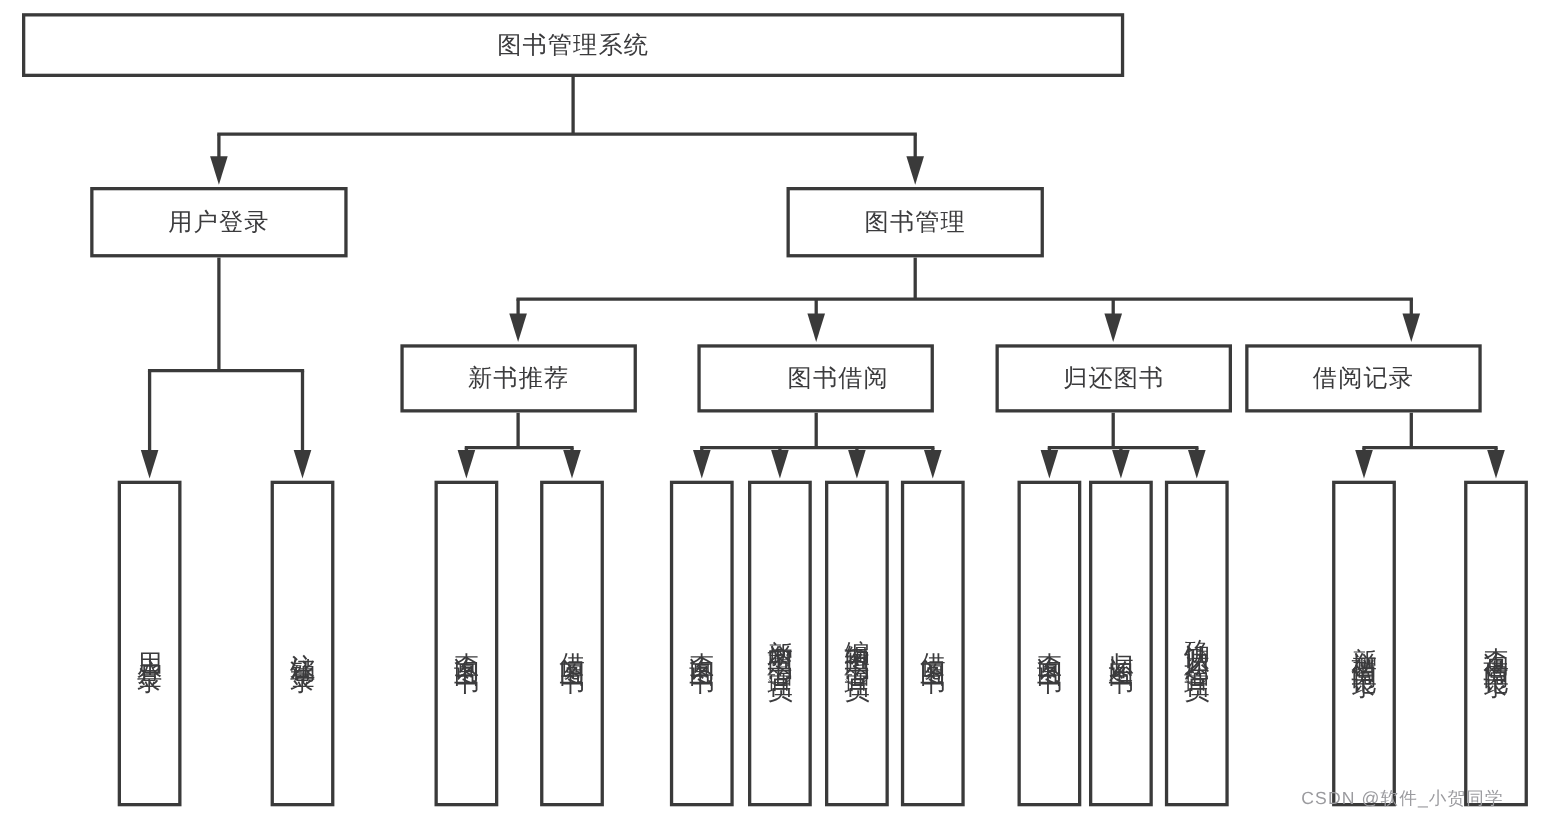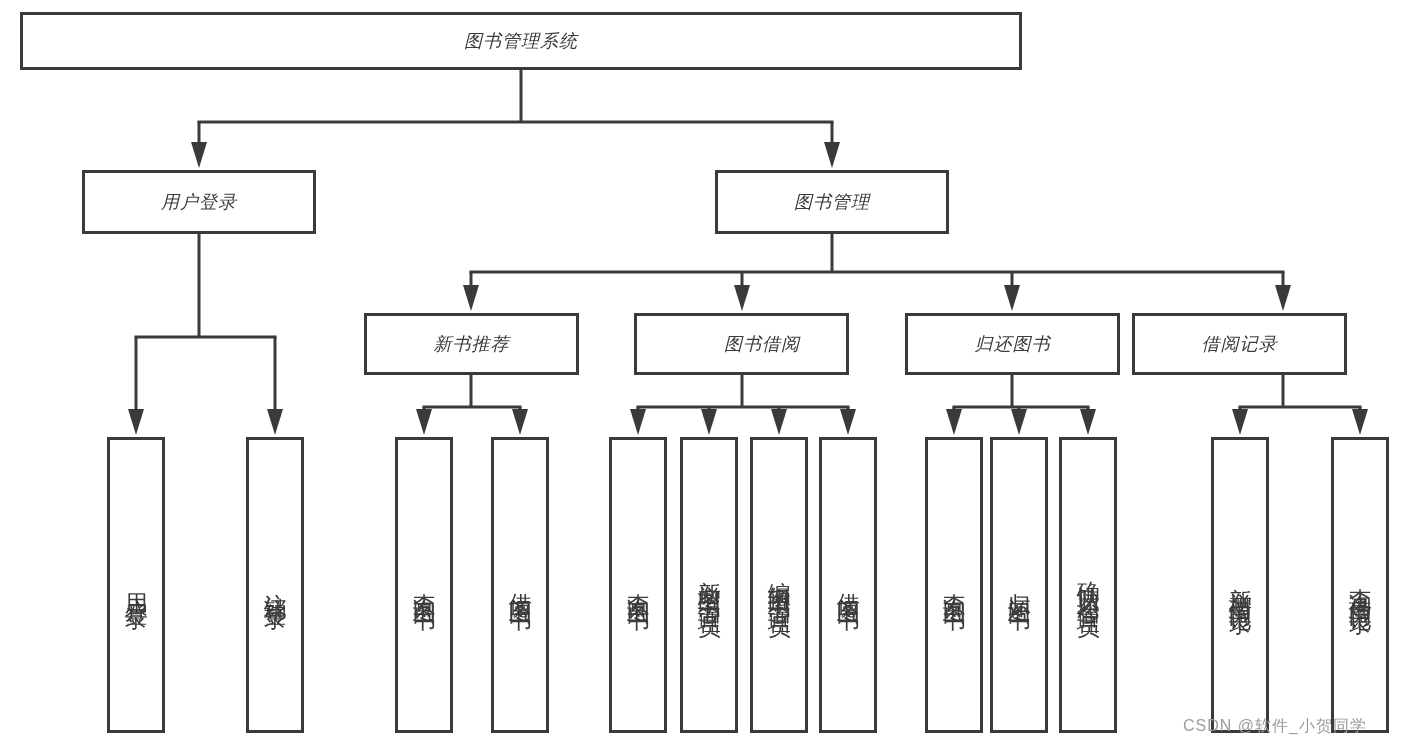--- a/index.html
+++ b/index.html
@@ -25,23 +25,22 @@
     box-sizing:border-box;
     border:3px solid var(--line,#3a3a3a);
     background:#ffffff;
     display:flex;
     align-items:center;
     justify-content:center;
     color:var(--txt,#3b3b3d);
     z-index:2;
   }
   .hnode{
-    font-size:18px;
+    font-size:22px;
     letter-spacing:1px;
-    font-style:italic;
   }
   .vnode .vtext{
     writing-mode:vertical-rl;
     text-orientation:mixed;
     font-size:23px;
     letter-spacing:5px;
     line-height:1.1;
     white-space:nowrap;
   }
   .watermark{

